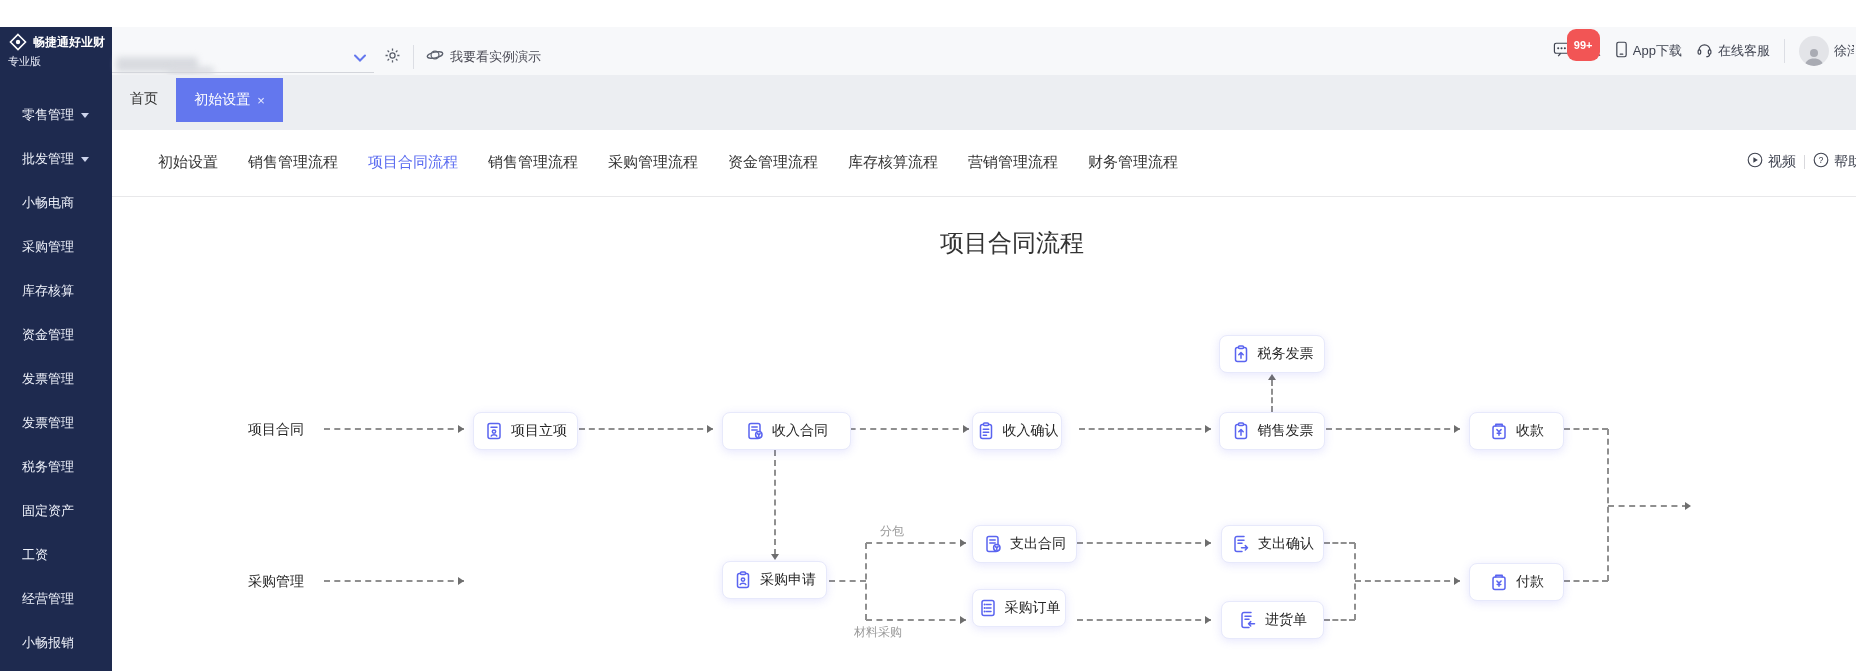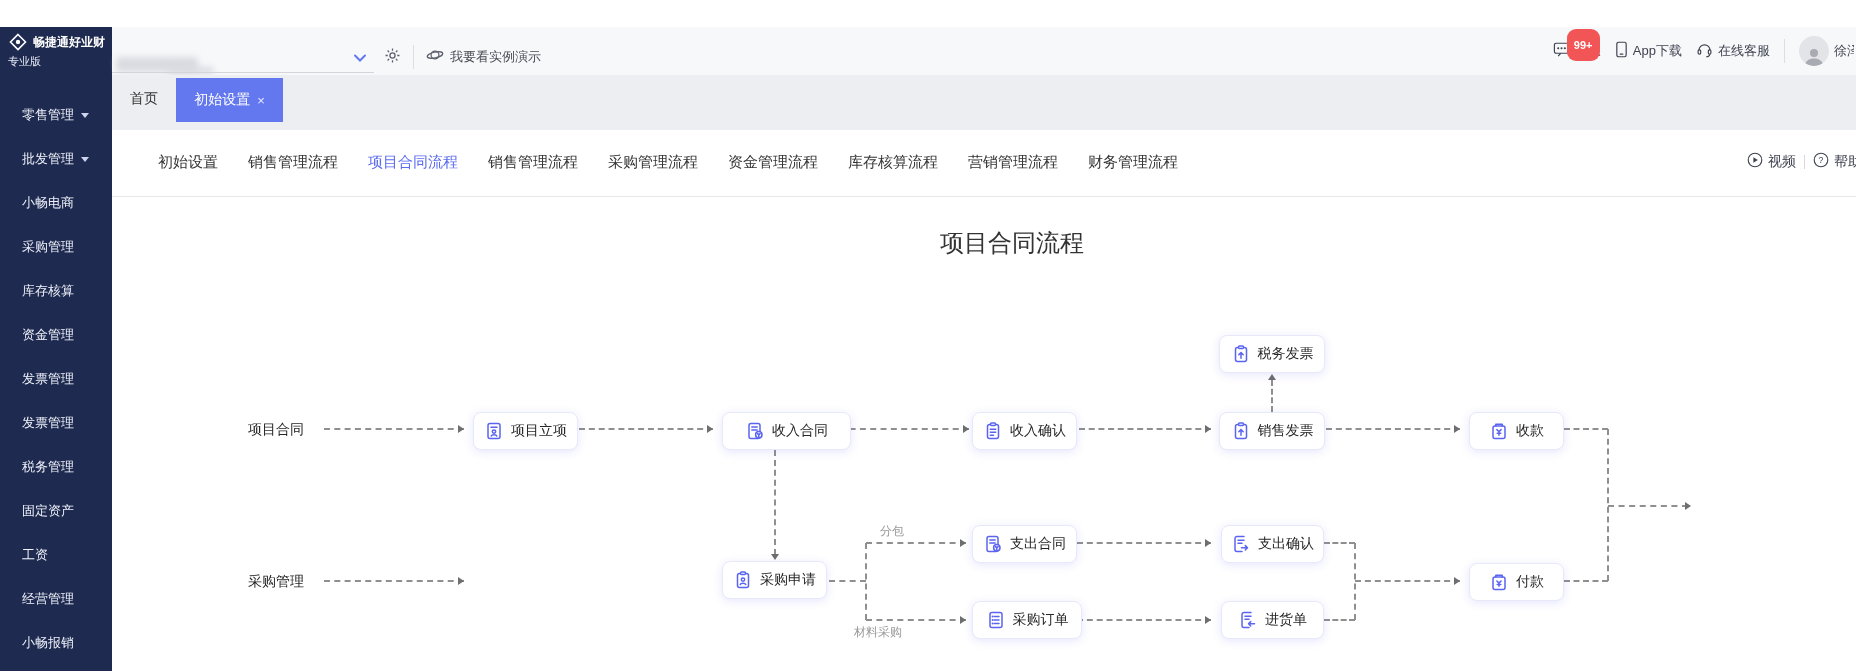--- a/index.html
+++ b/index.html
@@ -315,21 +315,21 @@
       <span class="nicon">
           <svg viewBox="0 0 20 20" fill="none" stroke="#5a64f0" stroke-width="1.5" stroke-linecap="round" stroke-linejoin="round">
             <rect x="4" y="2.5" width="11" height="15" rx="2"></rect>
             <path d="M6.8 6h5.4M6.8 9h5.4"></path>
             <circle cx="13.8" cy="13.8" r="3.2" fill="#fff"></circle>
             <path d="M12.5 12.6l1.3 1.3 1.3-1.3M13.8 13.9v1.9"></path>
           </svg>
         </span>
       <span class="nlabel">收入合同</span>
     </div>
-    <div class="node" style="left:860px; top:215px; width:105px;">
+    <div class="node" style="left:860px; top:215px; width:90px;">
       <span class="nicon">
           <svg viewBox="0 0 20 20" fill="none" stroke="#5a64f0" stroke-width="1.5" stroke-linecap="round" stroke-linejoin="round">
             <rect x="4.5" y="3.4" width="11" height="14" rx="2"></rect>
             <rect x="7.5" y="2" width="5" height="2.6" rx="1" fill="#fff"></rect>
             <path d="M7.3 8.2h5.4M7.3 11.2h5.4M7.3 14.2h3.2"></path>
           </svg>
         </span>
       <span class="nlabel">收入确认</span>
     </div>
     <div class="node" style="left:1107px; top:138px; width:106px;">
@@ -387,21 +387,21 @@
     <div class="node" style="left:1109px; top:328px; width:103px;">
       <span class="nicon">
           <svg viewBox="0 0 20 20" fill="none" stroke="#5a64f0" stroke-width="1.5" stroke-linecap="round" stroke-linejoin="round">
             <path d="M13 2.5H6a2 2 0 0 0-2 2v11a2 2 0 0 0 2 2h5"></path>
             <path d="M7 6.2h6M7 9.2h4"></path>
             <path d="M10.5 13.8h6M14.3 11.6l2.2 2.2-2.2 2.2"></path>
           </svg>
         </span>
       <span class="nlabel">支出确认</span>
     </div>
-    <div class="node" style="left:860px; top:404px; width:110px;text-align:right;">
+    <div class="node" style="left:860px; top:392px; width:94px;text-align:right;">
       <span class="nicon">
           <svg viewBox="0 0 20 20" fill="none" stroke="#5a64f0" stroke-width="1.5" stroke-linecap="round" stroke-linejoin="round">
             <rect x="4" y="2.5" width="12" height="15" rx="2"></rect>
             <path d="M8.3 6.4h4.7M8.3 10h4.7M8.3 13.6h4.7"></path>
             <path d="M6.6 6.4h.1M6.6 10h.1M6.6 13.6h.1" stroke-width="2"></path>
           </svg>
         </span>
       <span class="nlabel">采购订单</span>
     </div>
     <div class="node" style="left:1109px; top:404px; width:103px;">

